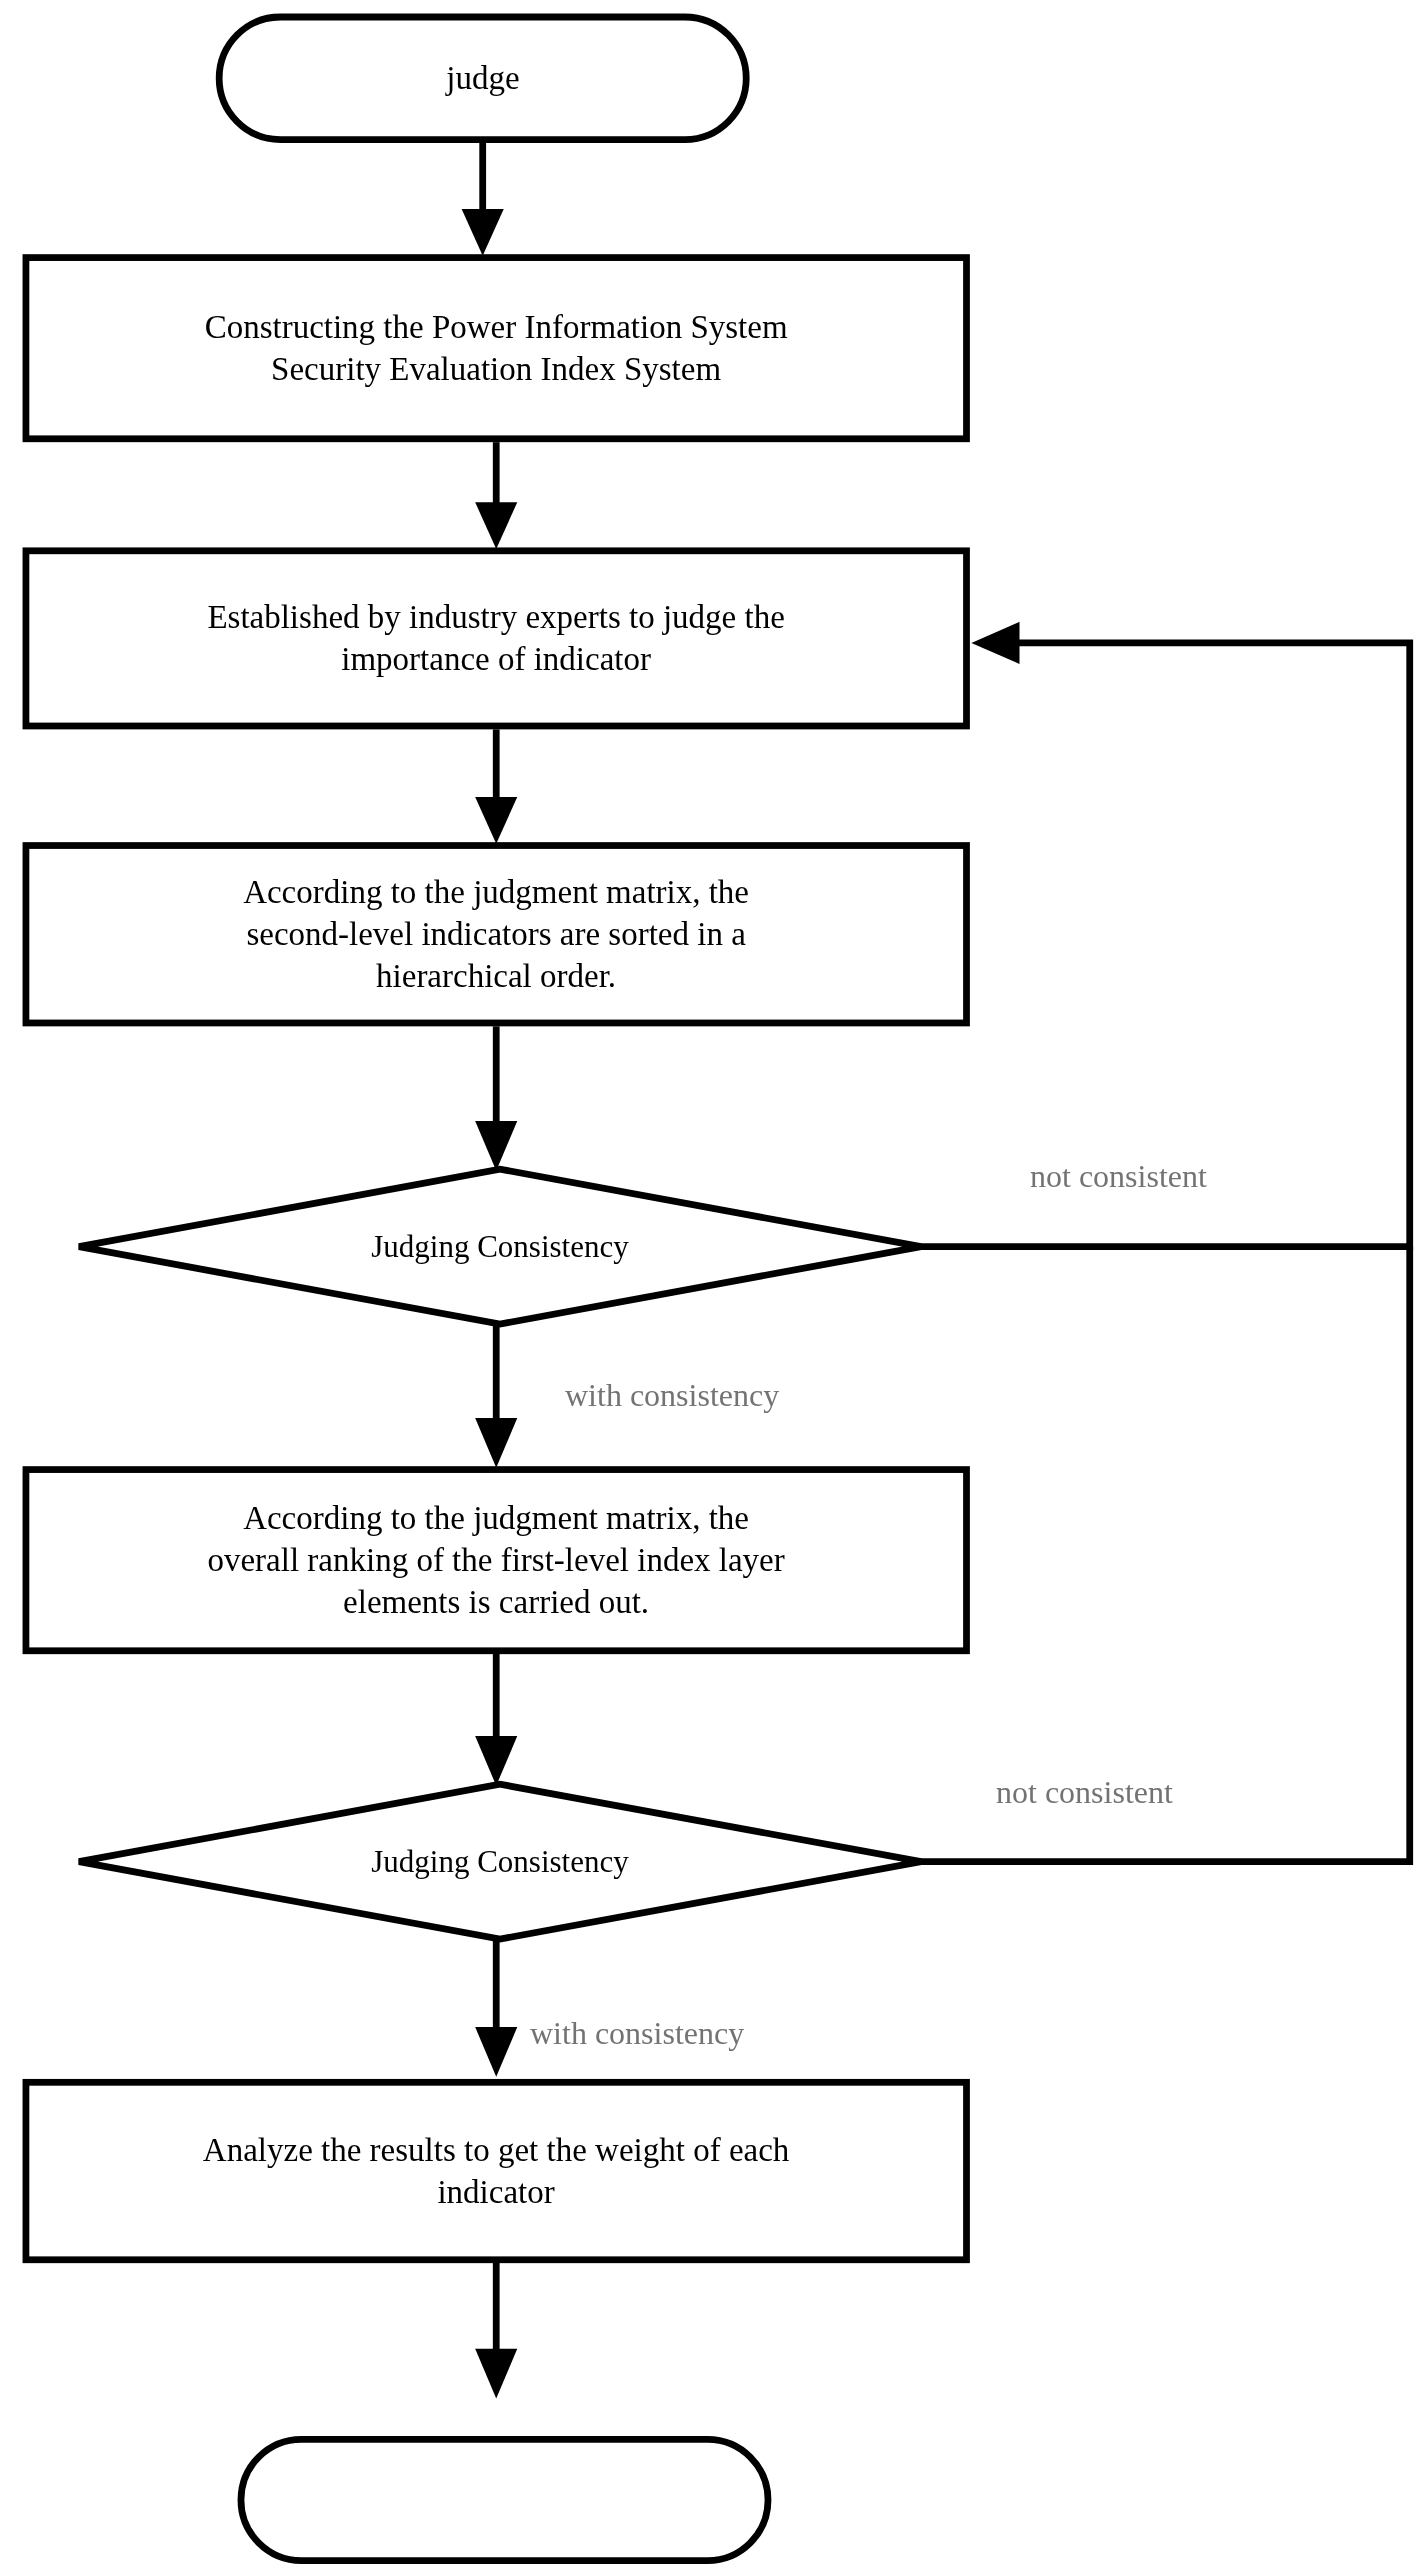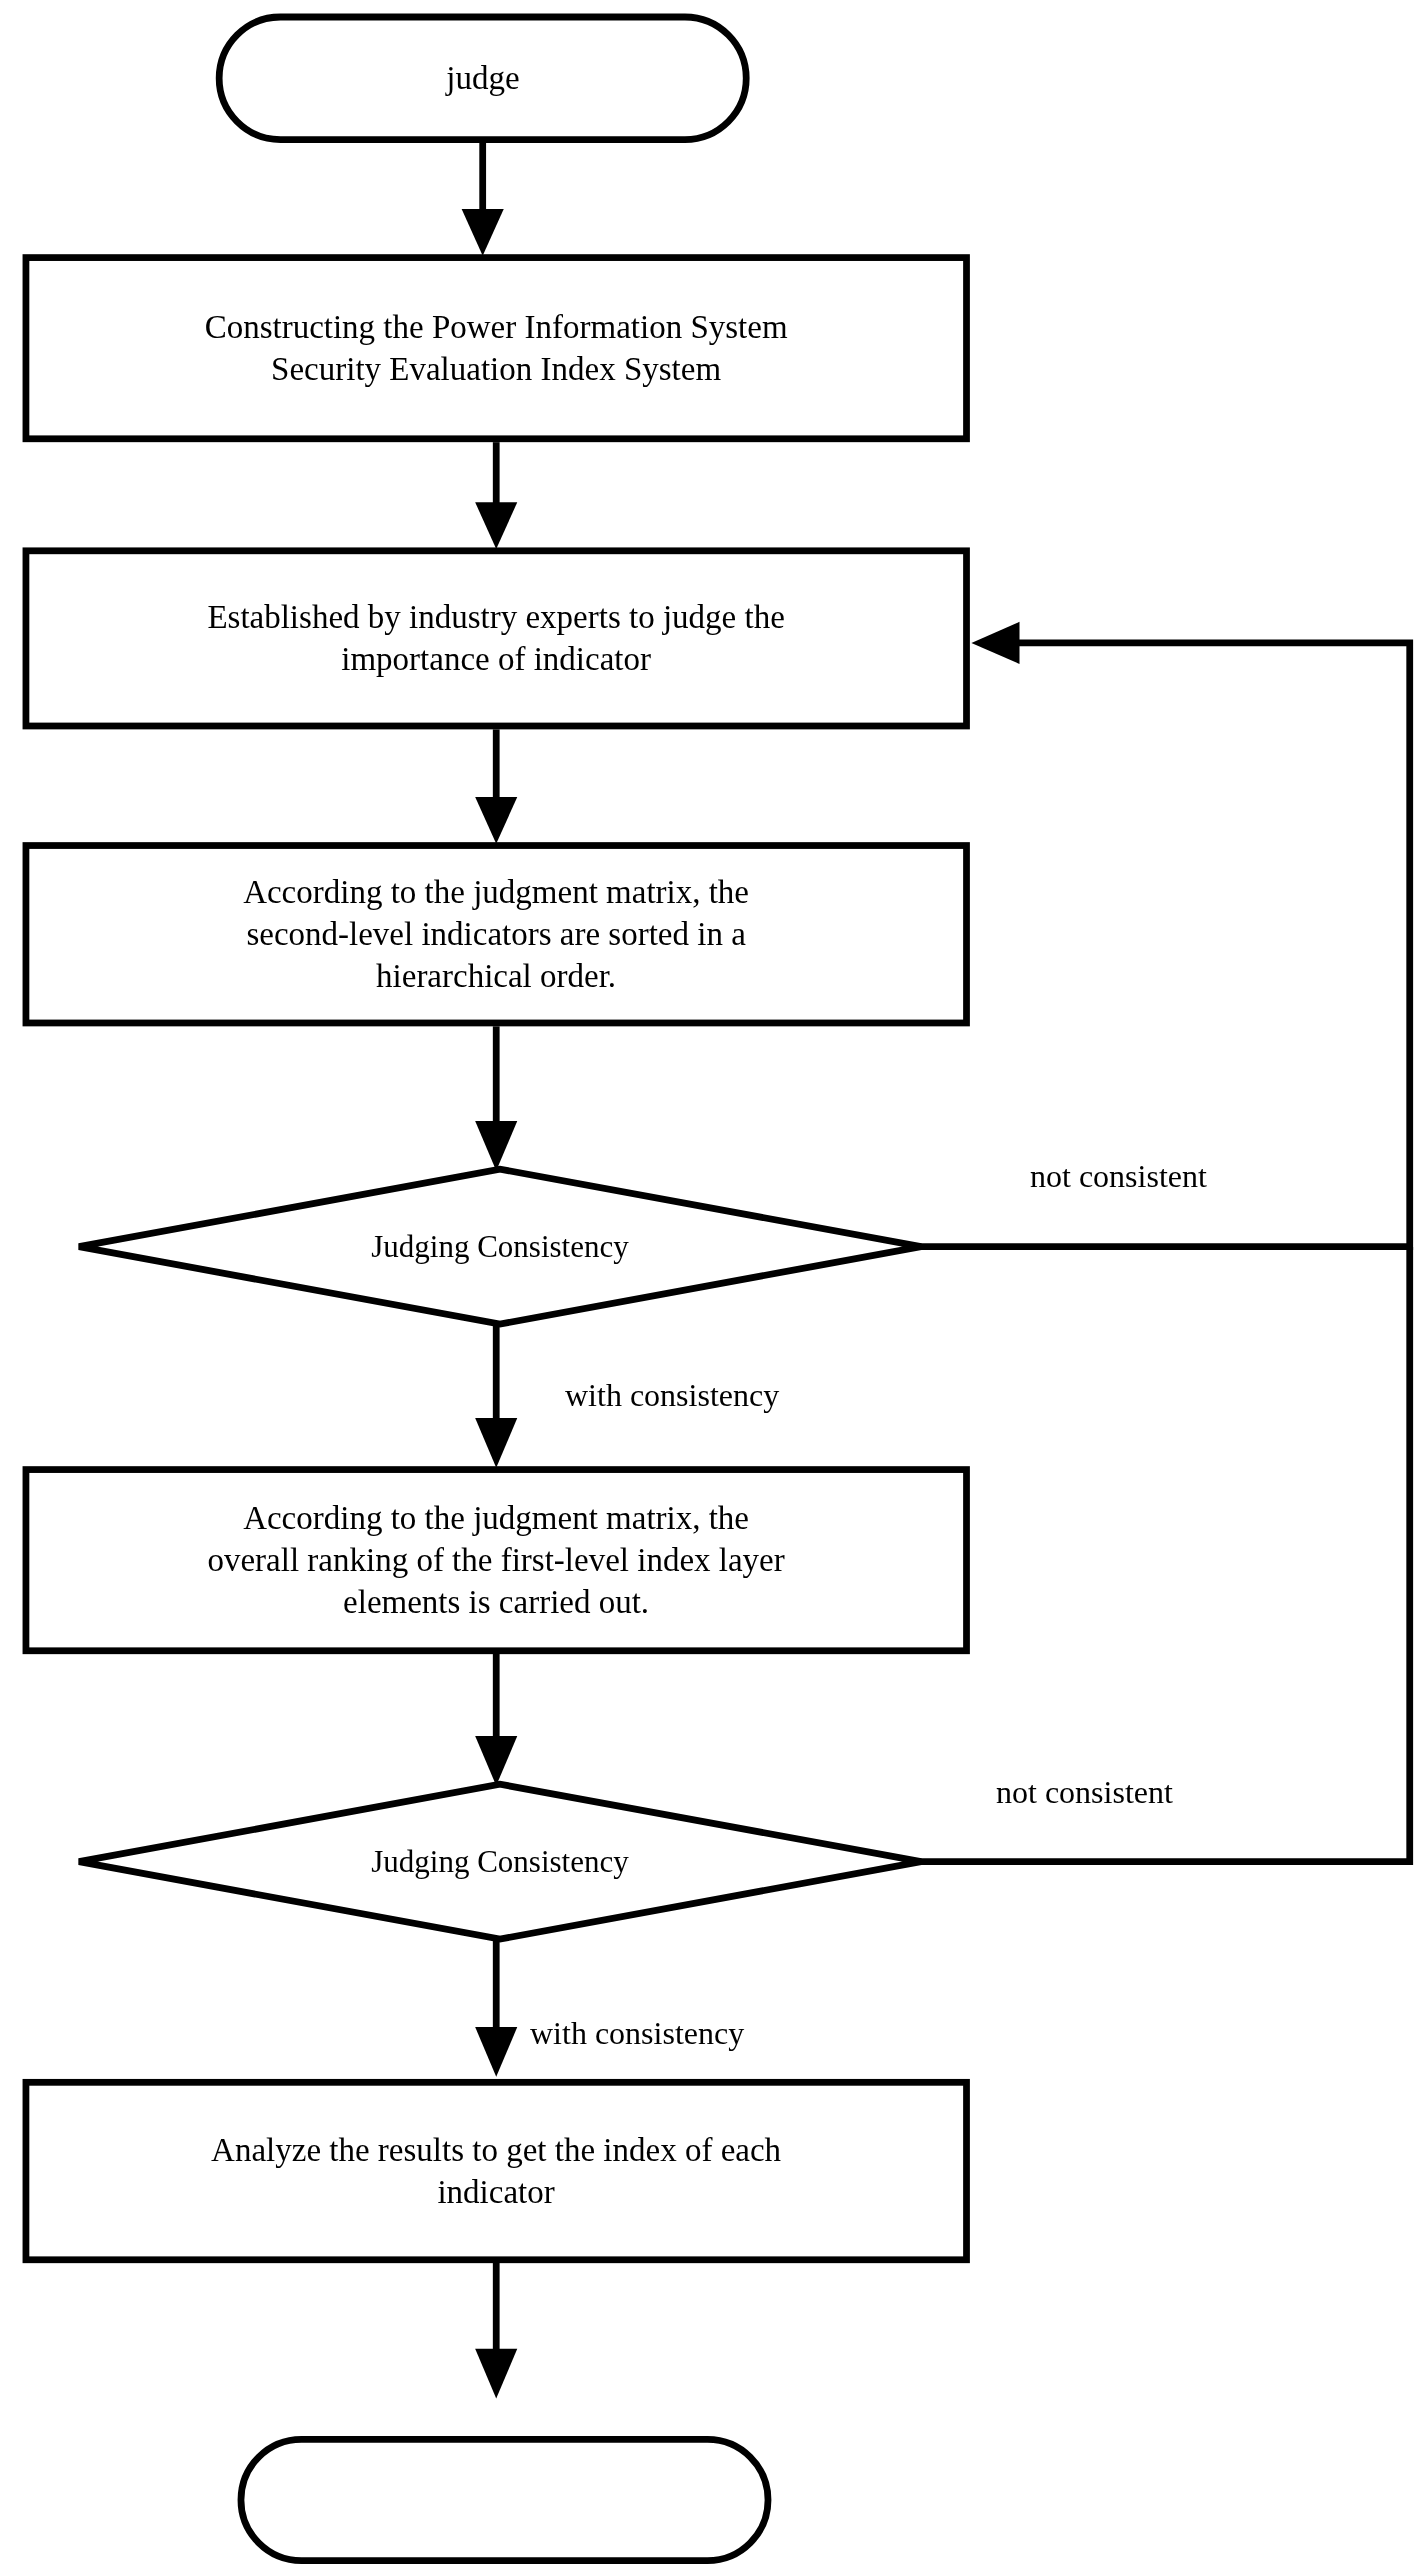--- a/index.html
+++ b/index.html
@@ -23,21 +23,21 @@
     align-items:center;
     justify-content:center;
     text-align:center;
     color:#000000;
     line-height:1.28;
     white-space:pre-line;
     pointer-events:none;
   }
   .edge-label{
     position:absolute;
-    color:#000000;
+    color:#737373;
     white-space:nowrap;
     text-align:center;
   }
   .fs-term{ font-size:33px; }
   .fs-proc{ font-size:33px; }
   .fs-dec{  font-size:31px; }
   .fs-edge{ font-size:32px; }
 </style>
 </head>
 <body>
@@ -128,21 +128,21 @@
 hierarchical order.</div>
 
   <div class="node-label fs-dec" style="left:154px; top:1200px; width:692px; height:93px;">Judging Consistency</div>
 
   <div class="node-label fs-proc" style="left:25.6px; top:1469px; width:941px; height:182px;">According to the judgment matrix, the
 overall ranking of the first-level index layer
 elements is carried out.</div>
 
   <div class="node-label fs-dec" style="left:154px; top:1815px; width:692px; height:93px;">Judging Consistency</div>
 
-  <div class="node-label fs-proc" style="left:25.6px; top:2082px; width:941px; height:178px;">Analyze the results to get the index of each
+  <div class="node-label fs-proc" style="left:25.6px; top:2082px; width:941px; height:178px;">Analyze the results to get the weight of each
 indicator</div>
 
 
   <div class="edge-label fs-edge" style="left:1030px; top:1158px;">not consistent</div>
 
   <div class="edge-label fs-edge" style="left:565px; top:1377px;">with consistency</div>
 
   <div class="edge-label fs-edge" style="left:996px; top:1774px;">not consistent</div>
 
   <div class="edge-label fs-edge" style="left:530px; top:2015px;">with consistency</div>

